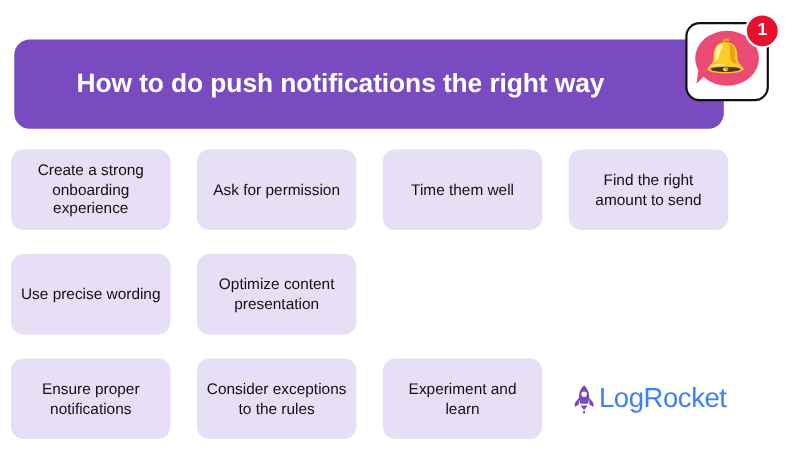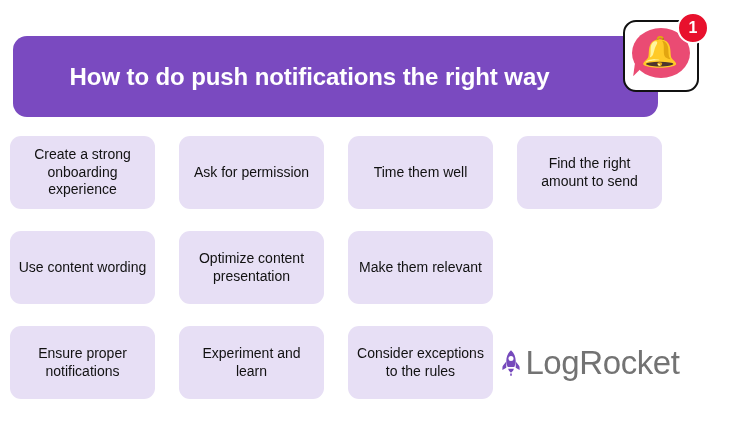--- a/index.html
+++ b/index.html
@@ -153,22 +153,22 @@
     justify-content: center;
     gap: 2px;
     flex: 0 0 auto;
   }
   .logo-mark {
     width: 24px;
     height: 28px;
     flex: 0 0 auto;
   }
   .logo-text {
-    color: #737373;
-    font-size: 33px;
+    color: #3b82f6;
+    font-size: 25px;
     line-height: 1;
     letter-spacing: -0.4px;
   }
 </style>
 </head>
 <body>
 
 <div class="infographic">
 
   <div class="title-banner">
@@ -196,39 +196,36 @@
       <div class="card">
         <span class="card-text">Time them well</span>
       </div>
       <div class="card">
         <span class="card-text">Find the right amount to send</span>
       </div>
     </div>
 
     <div class="grid-row">
       <div class="card">
-        <span class="card-text">Use content wording</span>
+        <span class="card-text">Use precise wording</span>
       </div>
       <div class="card">
         <span class="card-text">Optimize content presentation</span>
       </div>
-      <div class="card">
-        <span class="card-text">Make them relevant</span>
-      </div>
     </div>
 
     <div class="grid-row">
       <div class="card">
         <span class="card-text">Ensure proper notifications</span>
       </div>
       <div class="card">
+        <span class="card-text">Consider exceptions to the rules</span>
+      </div>
+      <div class="card">
         <span class="card-text">Experiment and learn</span>
-      </div>
-      <div class="card">
-        <span class="card-text">Consider exceptions to the rules</span>
       </div>
 
       <div class="logo">
         <svg class="logo-mark" viewBox="0 0 24 28">
           <path d="M12 1.2c3.1 2.7 4.7 6.6 4.7 10.6 0 2.3-.5 4.4-1.4 6.2H8.7c-.9-1.8-1.4-3.9-1.4-6.2 0-4 1.6-7.9 4.7-10.6z" fill="#764abc"></path>
           <circle cx="12" cy="9.4" r="2.5" fill="#ffffff"></circle>
           <path d="M7.3 12.5 4.1 16.6c-.5.6-.7 1.4-.7 2.2v2.1l3.9-2.2z" fill="#764abc"></path>
           <path d="M16.7 12.5l3.2 4.1c.5.6.7 1.4.7 2.2v2.1l-3.9-2.2z" fill="#764abc"></path>
           <path d="M9.1 19.7h5.8c-.3 1.1-.9 2-1.6 2.7l-1.3 1.3-1.3-1.3c-.7-.7-1.3-1.6-1.6-2.7z" fill="#764abc"></path>
           <path d="M11.2 24.6h1.6v2.2h-1.6z" fill="#764abc"></path>

